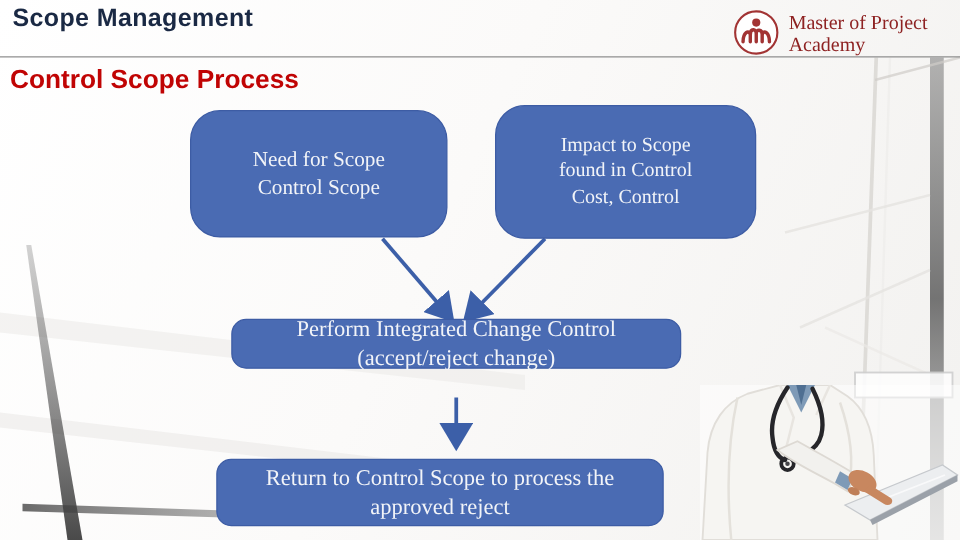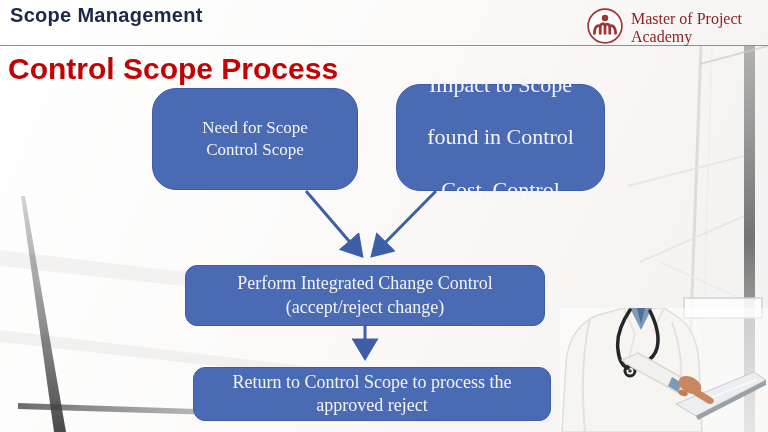--- a/index.html
+++ b/index.html
@@ -18,37 +18,37 @@
   .divider{position:absolute;left:0;top:45px;width:768px;height:1px;background:#8f8f8f;z-index:3;}
   .logo{position:absolute;right:26px;top:7px;z-index:3;display:flex;align-items:flex-end;gap:7px;}
   .logo-icon{width:38px;height:38px;display:block;}
   .logo-text{
     font-family:"Liberation Serif","DejaVu Serif",serif;
     color:var(--logo-red,#8e2222);font-size:16px;line-height:1.08;
   }
   .logo-text span{display:block;}
   .page-title{
     position:absolute;left:8px;top:52px;z-index:3;margin:0;
-    font-size:30px;font-weight:700;color:var(--title-red,#c00404);
+    font-size:21px;font-weight:700;color:var(--title-red,#c00404);
     font-family:"Liberation Sans",sans-serif;
   }
   .flow-node{
     position:absolute;z-index:2;display:flex;flex-direction:column;
     align-items:center;justify-content:center;text-align:center;
     background:var(--box-blue,#4a6bb3);
     border:1px solid var(--box-border,#3d5ca4);
     color:#f2f4f8;
     font-family:"Liberation Serif","DejaVu Serif",serif;
     box-sizing:border-box;
   }
   .flow-node span{display:block;line-height:1.28;}
   .node-need   {left:152px;top:88px; width:206px;height:102px;border-radius:24px;font-size:17px;}
-  .node-impact {left:396px;top:84px; width:209px;height:107px;border-radius:24px;font-size:22px;gap:24px;}
-  .node-picc   {left:185px;top:265px;width:360px;height:61px; border-radius:12px;font-size:18px;}
-  .node-return {left:193px;top:367px;width:358px;height:54px; border-radius:12px;font-size:18px;}
+  .node-impact {left:396px;top:84px; width:209px;height:107px;border-radius:24px;font-size:16px;}
+  .node-picc   {left:185px;top:255px;width:360px;height:40px; border-radius:12px;font-size:18px;}
+  .node-return {left:173px;top:367px;width:358px;height:54px; border-radius:12px;font-size:18px;}
   .arrows-svg{position:absolute;inset:0;z-index:1;pointer-events:none;}
   .doctor-svg{position:absolute;left:560px;top:308px;width:208px;height:124px;z-index:2;pointer-events:none;}
 </style>
 </head>
 <body>
 
 <div class="slide">
 
   <svg class="bg-svg" viewBox="0 0 768 432">
     <defs>

